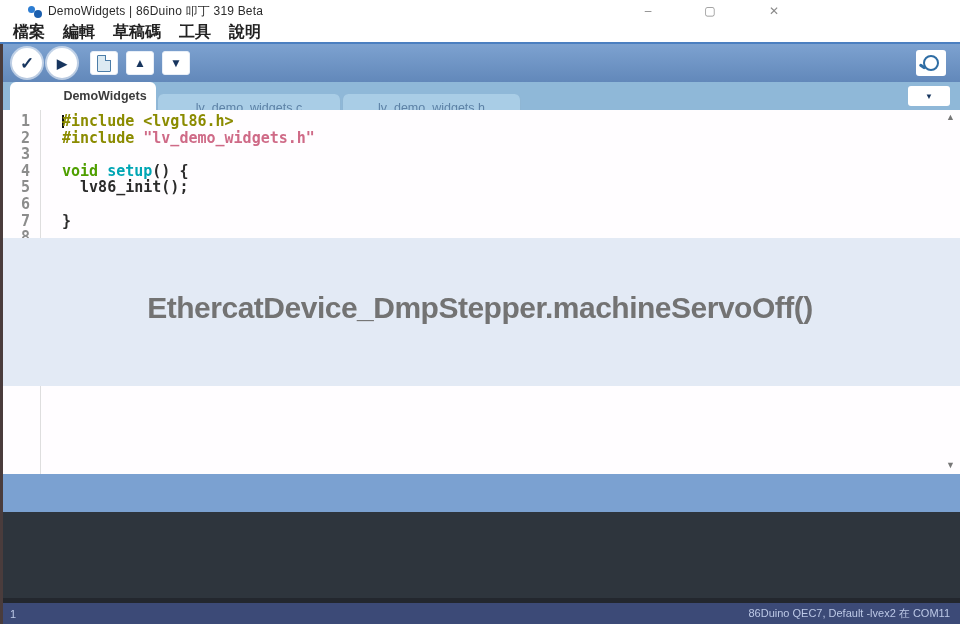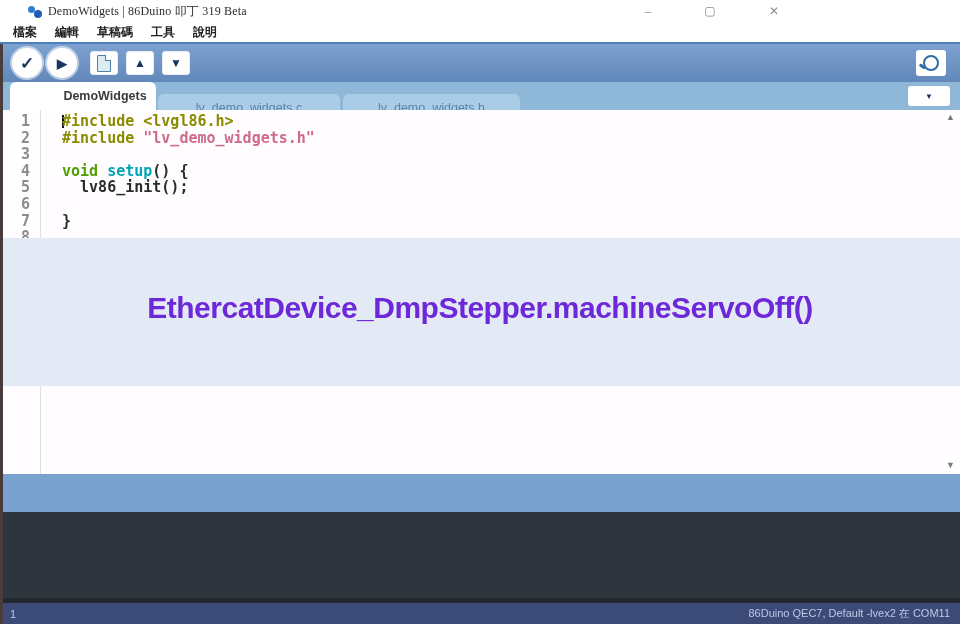--- a/index.html
+++ b/index.html
@@ -1,33 +1,33 @@
 <!DOCTYPE html>
 <html><head>
 <meta charset="utf-8">
 <style>
   html,body{margin:0;padding:0;background:#c9c9c9;}
   #screen{position:relative;width:960px;height:624px;overflow:hidden;background:#fff;
           font-family:"Liberation Sans",sans-serif;}
 
   
-  .titlebar{position:absolute;top:0;left:0;width:808px;height:22px;background:#ffffff;font-family:Liberation Serif, serif;}
+  .titlebar{position:absolute;top:0;left:0;width:808px;height:22px;background:#ffffff;}
   .app-logo{position:absolute;left:28px;top:4px;width:14px;height:14px;}
   .app-logo .d1{position:absolute;left:0;top:2px;width:7px;height:7px;border-radius:50%;background:#2d7dd2;}
   .app-logo .d2{position:absolute;left:6px;top:6px;width:8px;height:8px;border-radius:50%;background:#1b5fae;}
   .title-text{position:absolute;left:48px;top:3px;font-size:12px;color:#2b2b2b;letter-spacing:.2px;}
   .win-btn{position:absolute;top:0;width:40px;height:22px;text-align:center;line-height:22px;
            font-size:12px;color:#8a8a8a;cursor:default;}
   .win-min{right:140px;} .win-max{right:78px;} .win-close{right:14px;}
 
   
   .menubar{position:absolute;top:22px;left:0;width:960px;height:22px;background:#ffffff;
            border-bottom:2px solid #4b7fc0;box-sizing:border-box;display:flex;align-items:center;
            padding-left:4px;}
-  .menu-item{font-size:12px;color:#222;padding:0 9px;font-weight:700;}
+  .menu-item{font-size:16px;color:#222;padding:0 9px;font-weight:700;}
 
   
   .toolbar{position:absolute;top:44px;left:0;width:960px;height:38px;
            background:linear-gradient(#7da2d0,#6288ba);}
   .tb-circle{position:absolute;top:4px;width:30px;height:30px;border-radius:50%;background:#fff;
              box-shadow:0 0 0 2px rgba(255,255,255,.55);display:flex;align-items:center;
              justify-content:center;font-size:17px;font-weight:700;color:#17355e;}
   .tb-verify{left:12px;} .tb-upload{left:47px;}
   .tb-upload span{font-size:13px;}
   .tb-sq{position:absolute;top:7px;width:28px;height:24px;background:#fff;border-radius:3px;
@@ -66,21 +66,21 @@
   .code{white-space:pre;padding-left:20px;}
   .cursor{display:inline-block;width:2px;height:13px;background:#111;margin-right:-2px;
           vertical-align:-2px;}
   .scroll-arrow{position:absolute;right:5px;font-size:9px;color:#777;}
   .sa-up{top:2px;} .sa-down{bottom:4px;}
 
   
   .overlay{position:absolute;top:238px;left:0;width:960px;height:148px;background:#e3eaf5;z-index:5;
            display:flex;align-items:center;justify-content:center;box-sizing:border-box;
            padding-bottom:40px;}
-  .overlay-text{font-size:30px;font-weight:700;color:#6d28d9;letter-spacing:-0.5px;margin-top:32px;}
+  .overlay-text{font-size:30px;font-weight:700;color:#737373;letter-spacing:-0.5px;margin-top:32px;}
 
   
   .blueband{position:absolute;top:474px;left:0;width:960px;height:38px;background:#7ba1d1;}
   .console{position:absolute;top:512px;left:0;width:960px;height:86px;background:#2e353d;}
   .statusbar{position:absolute;top:598px;left:0;width:960px;height:26px;background:#23272e;}
   .statusbar-inner{position:absolute;top:5px;left:0;right:0;bottom:0;background:#3c4a77;
                    display:flex;align-items:center;justify-content:space-between;
                    padding:0 10px;font-size:11px;color:#bcc8e6;}
   .left-edge{position:absolute;left:0;top:44px;bottom:0;width:3px;background:#4a3c3c;z-index:20;}
 </style>

